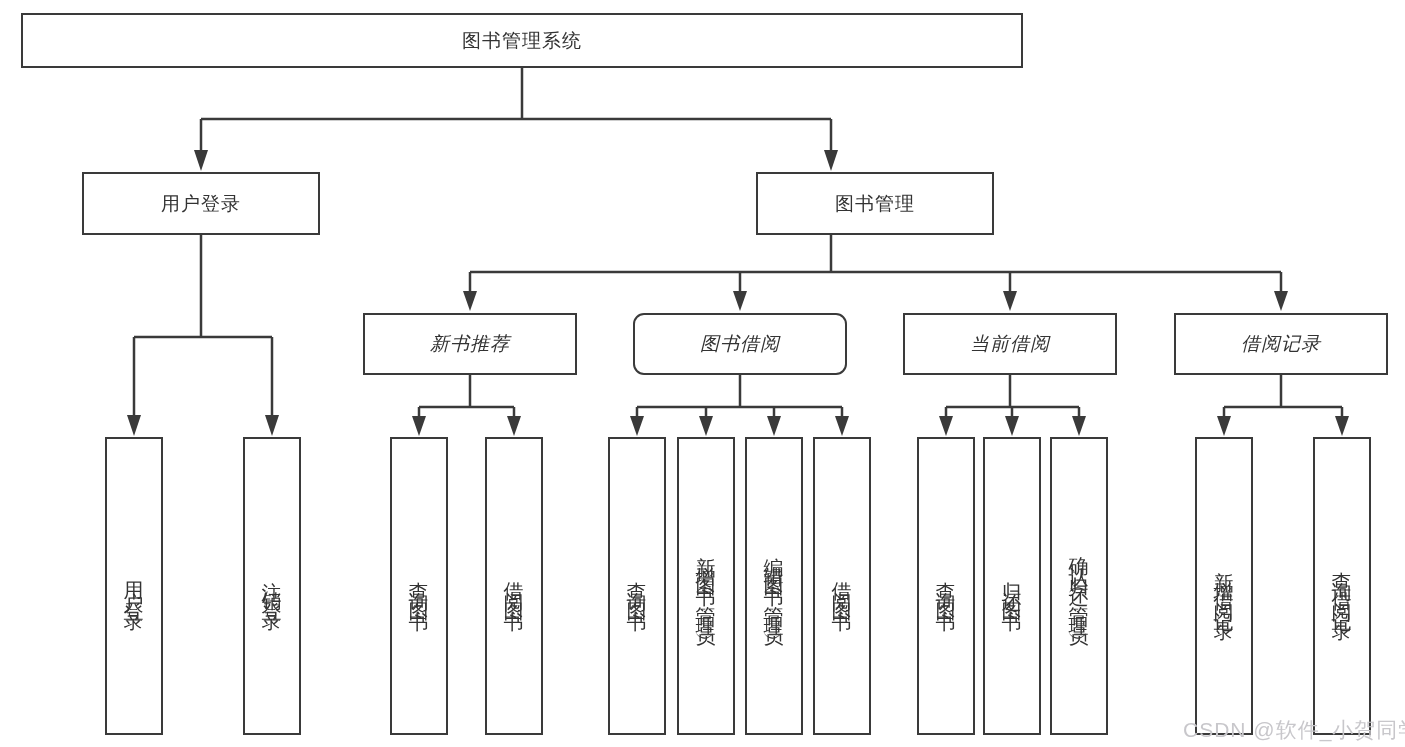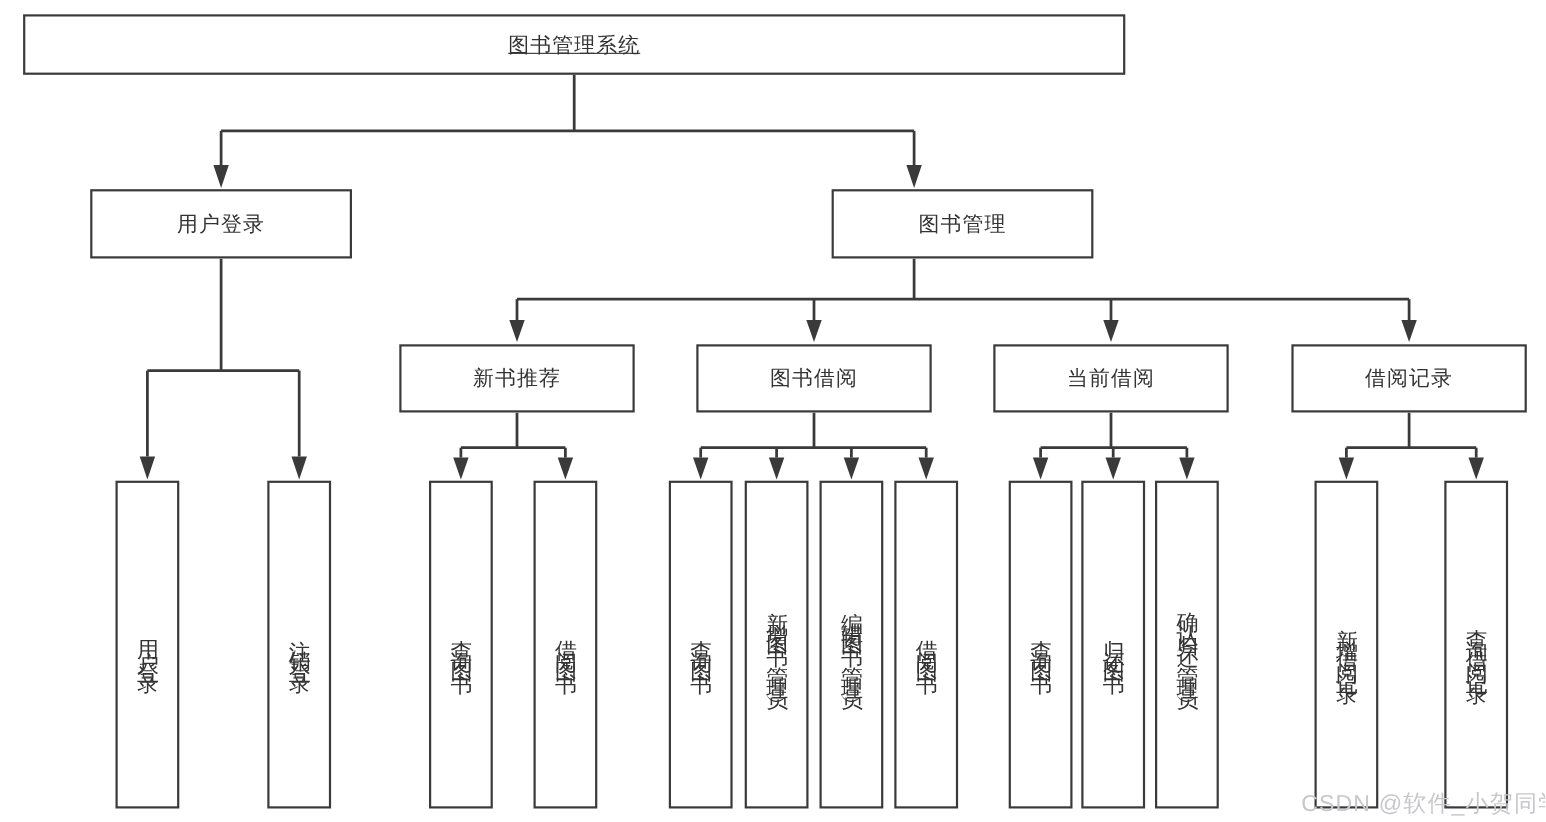--- a/index.html
+++ b/index.html
@@ -27,23 +27,23 @@
   .h-node { font-size: 19px; letter-spacing: 1px; white-space: nowrap; }
   .v-node {
     writing-mode: vertical-rl;
     text-orientation: mixed;
     font-size: 20px;
     letter-spacing: 10px;
     line-height: 1;
     white-space: nowrap;
   }
   
-  .root-box   { left: 21px;  top: 13px;  width: 1002px; height: 55px; text-decoration: underline; }
+  .root-box   { left: 21px;  top: 13px;  width: 1002px; height: 55px; }
   .lvl2-box   { top: 172px; width: 238px; height: 63px; }
-  .lvl3-box   { top: 313px; width: 214px; height: 62px; }
+  .lvl3-box   { top: 313px; width: 214px; height: 62px; font-style: italic; }
   .leaf-box   { top: 437px; width: 58px;  height: 298px; }
   #watermark {
     position: absolute;
     left: 1183px;
     top: 716px;
     z-index: 10;
     font-size: 21px;
     color: #c8c7cb;
     letter-spacing: 1px;
     white-space: nowrap;
@@ -122,21 +122,21 @@
       <polygon points="1335,416 1349,416 1342,436" fill="#3a3a3a" stroke="none"></polygon>
     </g>
   </svg>
 
   <div class="node h-node root-box">图书管理系统</div>
 
   <div class="node h-node lvl2-box" style="left:82px;">用户登录</div>
   <div class="node h-node lvl2-box" style="left:712px;margin-left:44px;">图书管理</div>
 
   <div class="node h-node lvl3-box" style="left:363px;">新书推荐</div>
-  <div class="node h-node lvl3-box" style="left:633px;">图书借阅</div>
+  <div class="node h-node lvl3-box" style="left:633px;border-radius:11px;">图书借阅</div>
   <div class="node h-node lvl3-box" style="left:903px;">当前借阅</div>
   <div class="node h-node lvl3-box" style="left:1174px;">借阅记录</div>
 
   <div class="node v-node leaf-box" style="left:105px;">用户登录</div>
   <div class="node v-node leaf-box" style="left:243px;">注销登录</div>
 
   <div class="node v-node leaf-box" style="left:390px;">查询图书</div>
   <div class="node v-node leaf-box" style="left:485px;">借阅图书</div>
 
   <div class="node v-node leaf-box" style="left:608px;">查询图书</div>

